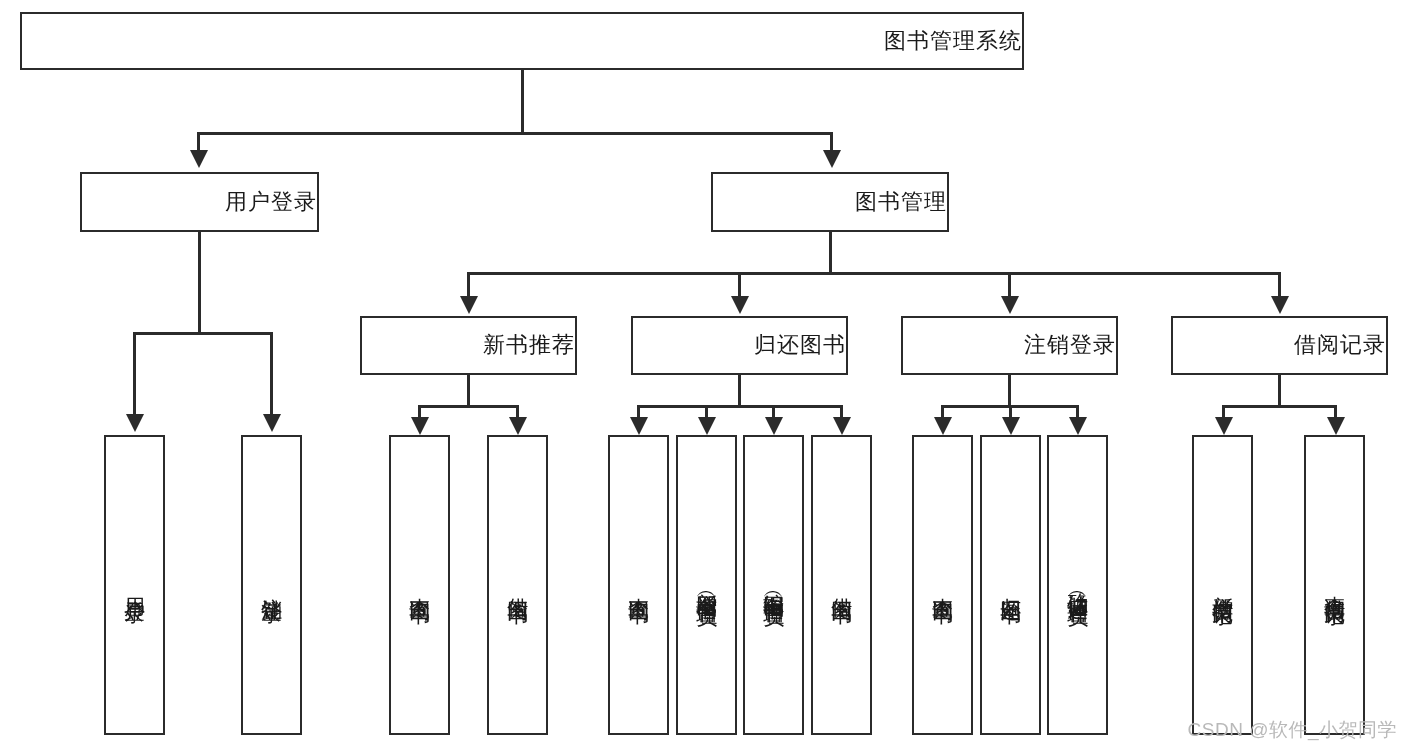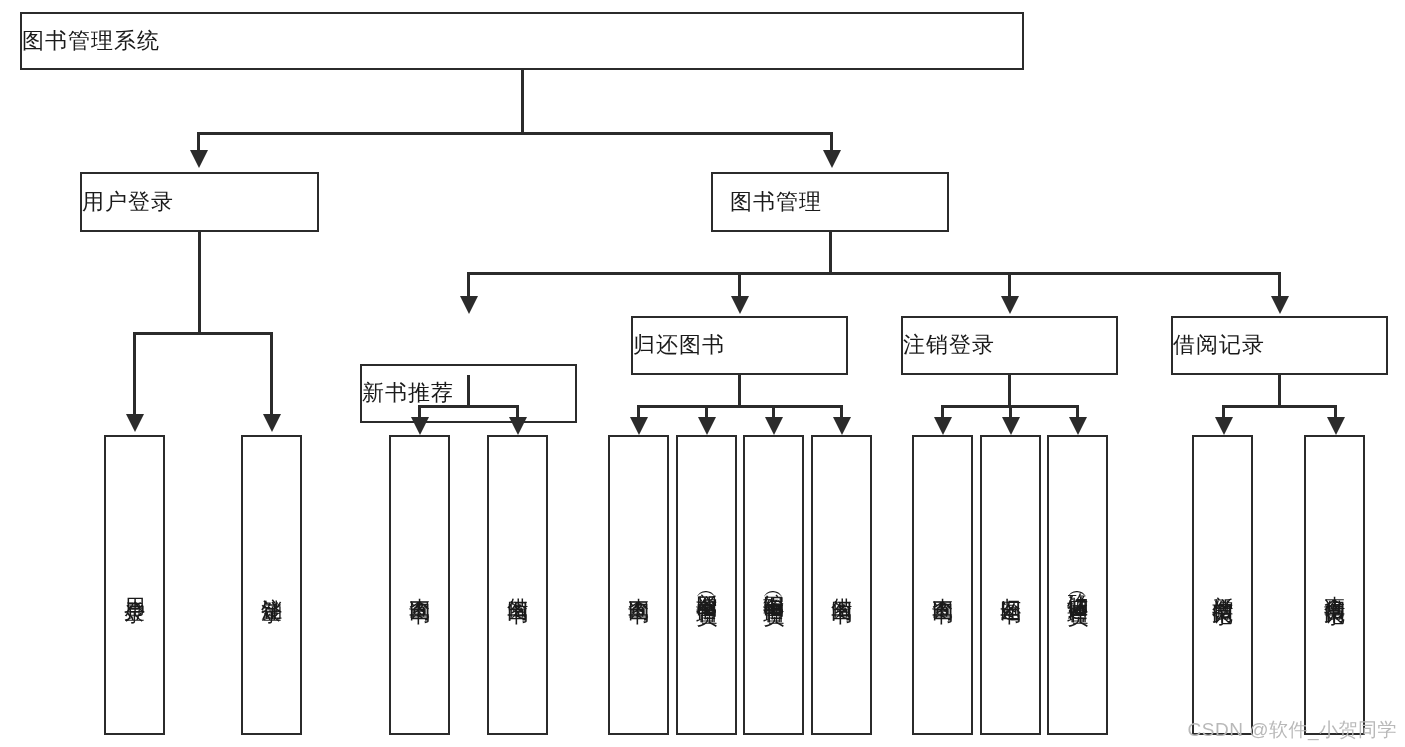--- a/index.html
+++ b/index.html
@@ -17,21 +17,21 @@
     background: #ffffff;
     overflow: hidden;
   }
   .node {
     position: absolute;
     box-sizing: border-box;
     border: 2px solid #2b2b2b;
     background: #ffffff;
     display: flex;
     align-items: center;
-    justify-content: flex-start;
+    justify-content: flex-end;
     color: #1a1a1a;
   }
   .node.horiz {
     font-size: 22px;
     letter-spacing: 1px;
     line-height: 1.2;
   }
   .node.vert {
     writing-mode: vertical-rl;
     text-orientation: upright;
@@ -109,21 +109,21 @@
   <div class="ln h" style="left:467px; top:272px; width:814px;"></div>
   <div class="ln v" style="left:467px; top:272px; height:28px;"></div>
   <div class="arrow" style="left:460px; top:296px;"></div>
   <div class="ln v" style="left:738px; top:272px; height:28px;"></div>
   <div class="arrow" style="left:731px; top:296px;"></div>
   <div class="ln v" style="left:1008px; top:272px; height:28px;"></div>
   <div class="arrow" style="left:1001px; top:296px;"></div>
   <div class="ln v" style="left:1278px; top:272px; height:28px;"></div>
   <div class="arrow" style="left:1271px; top:296px;"></div>
 
-  <div class="node horiz" style="left:360px; top:316px; width:217px; height:59px;margin-top:48px;">
+  <div class="node horiz" style="left:360px; top:316px; width:217px; height:59px;">
     <span class="txt">新书推荐</span>
   </div>
   <div class="node horiz" style="left:631px; top:316px; width:217px; height:59px;">
     <span class="txt">归还图书</span>
   </div>
   <div class="node horiz" style="left:901px; top:316px; width:217px; height:59px;">
     <span class="txt">注销登录</span>
   </div>
   <div class="node horiz" style="left:1171px; top:316px; width:217px; height:59px;">
     <span class="txt">借阅记录</span>

